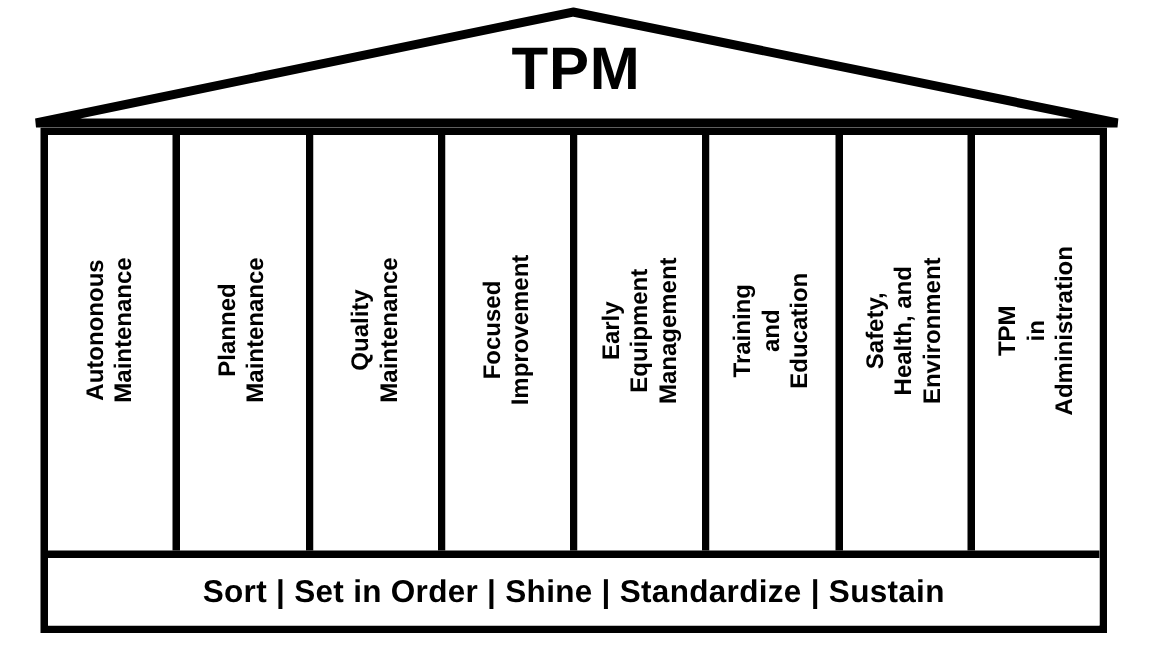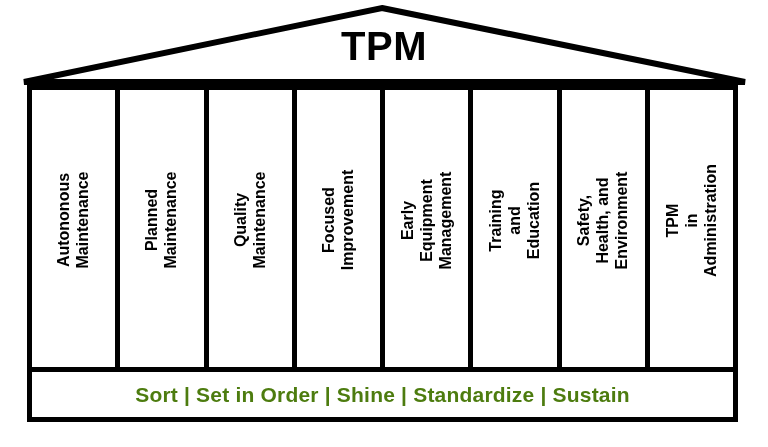--- a/index.html
+++ b/index.html
@@ -113,21 +113,21 @@
     border-top: 5px solid #000000;
     box-sizing: border-box;
     display: flex;
     align-items: center;
     justify-content: center;
     background: #ffffff;
   }
   .foundation-text {
     font-size: 21px;
     font-weight: bold;
-    color: #4d7c0f;
+    color: #000000;
     letter-spacing: 0.2px;
     white-space: nowrap;
     font-family: "Liberation Sans", sans-serif;
   }
 </style>
 </head>
 <body>
 
 <div id="tpm-house">
 

